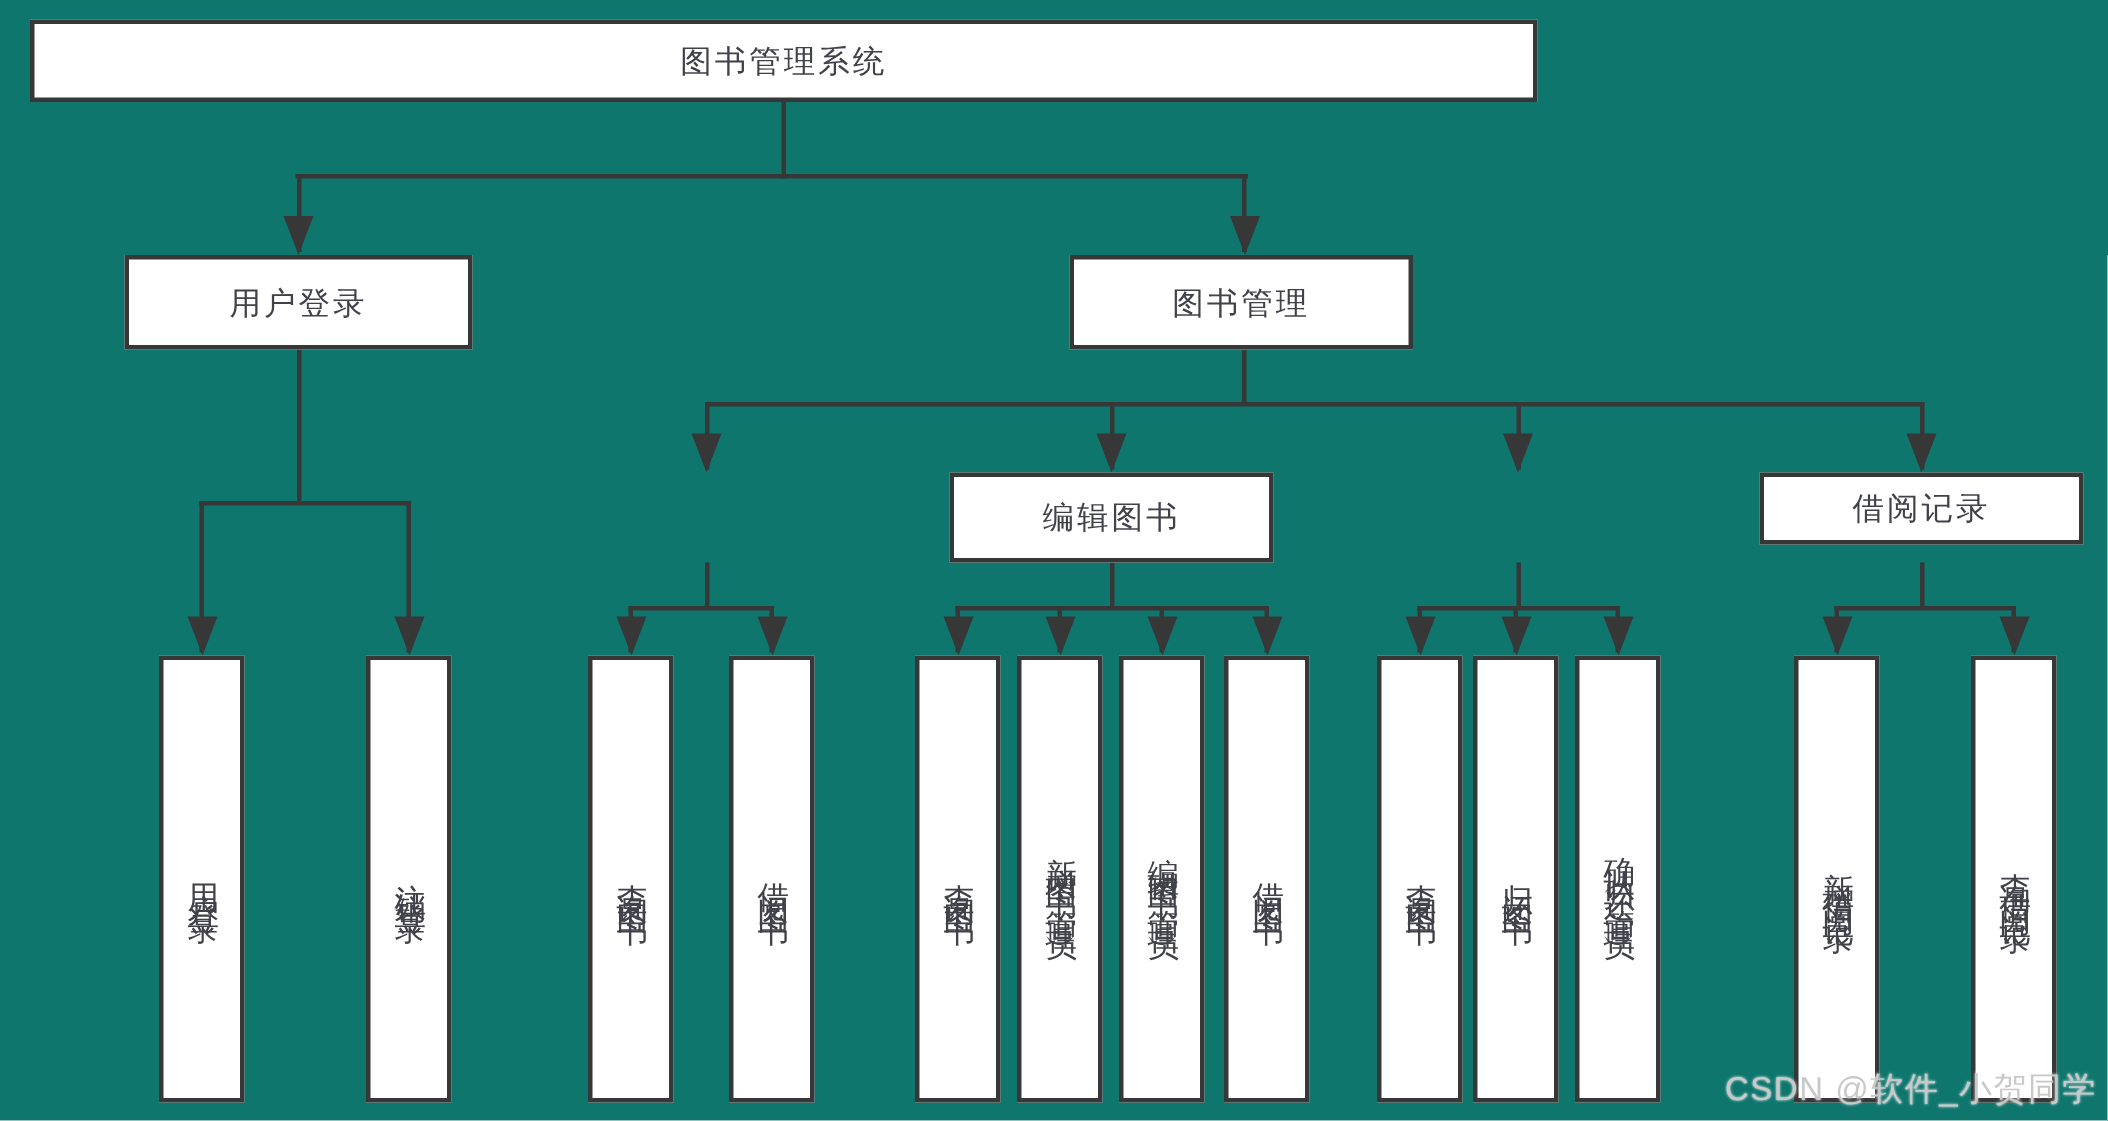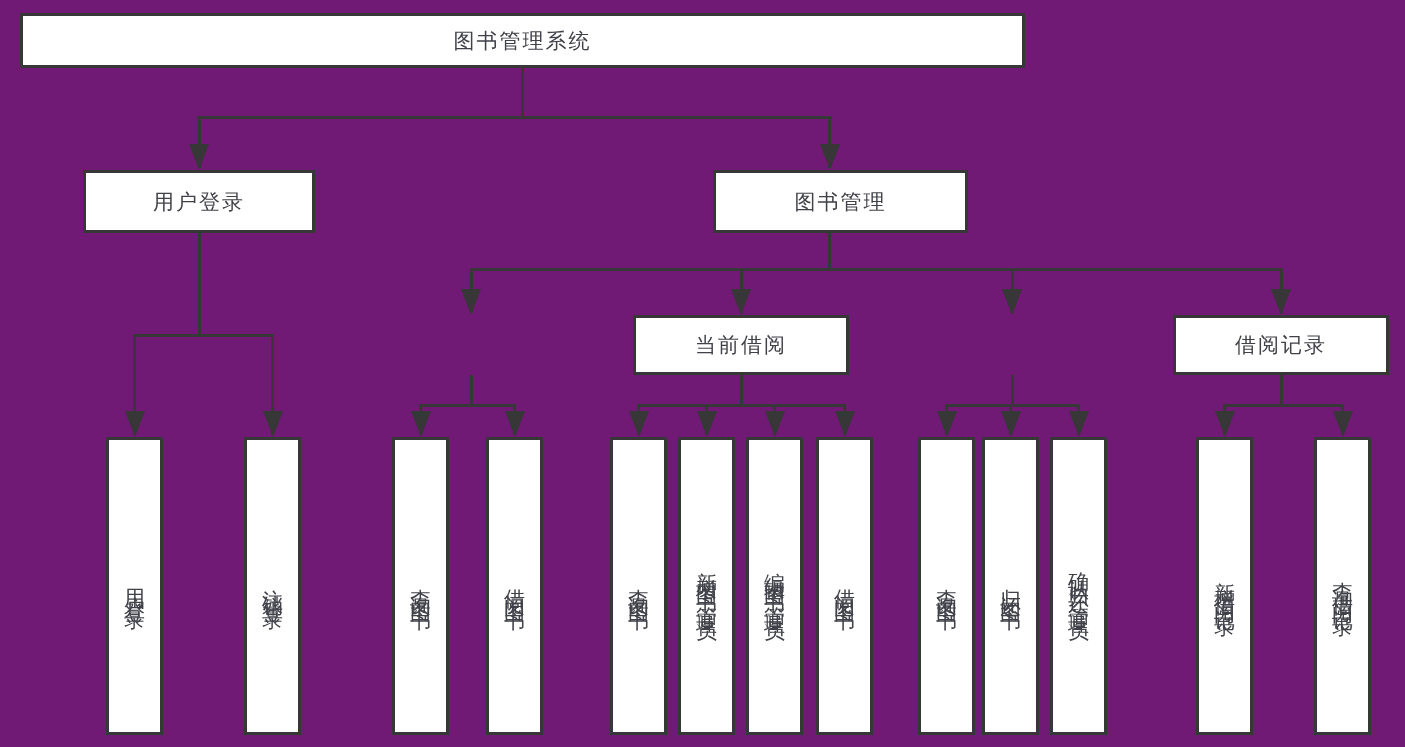--- a/index.html
+++ b/index.html
@@ -1,20 +1,20 @@
 <!DOCTYPE html>
 <html><head>
 <meta charset="utf-8">
 <style>
   html, body { margin: 0; padding: 0; background: #ffffff; }
   .canvas {
     position: relative;
     width: 1405px;
     height: 747px;
-    background: #701a75;
+    background: #0f766e;
     font-family: "Liberation Sans", sans-serif;
     overflow: hidden;
   }
   .node {
     position: absolute;
     box-sizing: border-box;
     background: #ffffff;
     border: 3px solid #373737;
     display: flex;
     align-items: center;
@@ -81,42 +81,42 @@
   <div class="node" style="left:20px; top:13px; width:1005px; height:55px">图书管理系统</div>
 
   <div class="vline" style="left:521px; top:68px; height:51px"></div>
   <div class="hline" style="left:197px; top:116px; width:635px"></div>
   <div class="vline" style="left:197.5px; top:116px; height:52px"></div>
   <div class="arrow" style="left:189px; top:144px"></div>
   <div class="vline" style="left:828px; top:116px; height:52px"></div>
   <div class="arrow" style="left:819.5px; top:144px"></div>
 
   <div class="node" style="left:83px; top:170px; width:232px; height:63px">用户登录</div>
-  <div class="node" style="left:713px; top:170px; width:255px; height:63px">图书管理</div>
+  <div class="node" style="left:713px; top:170px; width:229px; height:63px">图书管理</div>
 
   <div class="vline" style="left:197.5px; top:233px; height:103px"></div>
   <div class="hline" style="left:133px; top:334px; width:141px"></div>
   <div class="vline" style="left:133px; top:334px; height:101px"></div>
   <div class="arrow" style="left:124.5px; top:411px"></div>
   <div class="vline" style="left:271px; top:334px; height:101px"></div>
   <div class="arrow" style="left:262.5px; top:411px"></div>
 
   <div class="vline" style="left:828px; top:233px; height:37px"></div>
   <div class="hline" style="left:469.5px; top:268px; width:813px"></div>
   <div class="vline" style="left:469.5px; top:268px; height:45px"></div>
   <div class="arrow" style="left:461px; top:289px"></div>
   <div class="vline" style="left:739.5px; top:268px; height:45px"></div>
   <div class="arrow" style="left:731px; top:289px"></div>
   <div class="vline" style="left:1010.5px; top:268px; height:45px"></div>
   <div class="arrow" style="left:1002px; top:289px"></div>
   <div class="vline" style="left:1279.5px; top:268px; height:45px"></div>
   <div class="arrow" style="left:1271px; top:289px"></div>
 
-  <div class="node" style="left:633px; top:315px; width:216px; height:60px">当前借阅</div>
-  <div class="node" style="left:1173px; top:315px; width:216px; height:60px">借阅记录</div>
+  <div class="node" style="left:633px; top:315px; width:216px; height:60px">编辑图书</div>
+  <div class="node" style="left:1173px; top:315px; width:216px; height:48px">借阅记录</div>
 
   <div class="vline" style="left:469.5px; top:375px; height:31px"></div>
   <div class="hline" style="left:419px; top:404px; width:97px"></div>
   <div class="vline" style="left:419px; top:404px; height:31px"></div>
   <div class="arrow" style="left:410.5px; top:411px"></div>
   <div class="vline" style="left:513px; top:404px; height:31px"></div>
   <div class="arrow" style="left:504.5px; top:411px"></div>
 
   <div class="vline" style="left:739.5px; top:375px; height:31px"></div>
   <div class="hline" style="left:637px; top:404px; width:208px"></div>
@@ -156,14 +156,15 @@
   <div class="leaf" style="left:746px; top:437px; width:57px; height:298px">编辑图书（管理员）</div>
   <div class="leaf" style="left:816px; top:437px; width:57px; height:298px">借阅图书</div>
 
   <div class="leaf" style="left:918px; top:437px; width:57px; height:298px">查询图书</div>
   <div class="leaf" style="left:982px; top:437px; width:57px; height:298px">归还图书</div>
   <div class="leaf" style="left:1050px; top:437px; width:57px; height:298px">确认归还（管理员）</div>
 
   <div class="leaf" style="left:1196px; top:437px; width:57px; height:298px">新增借阅记录</div>
   <div class="leaf" style="left:1314px; top:437px; width:57px; height:298px">查询借阅记录</div>
 
+  <div class="watermark">CSDN @软件_小贺同学</div>
 
 </div>
 
 </body></html>

